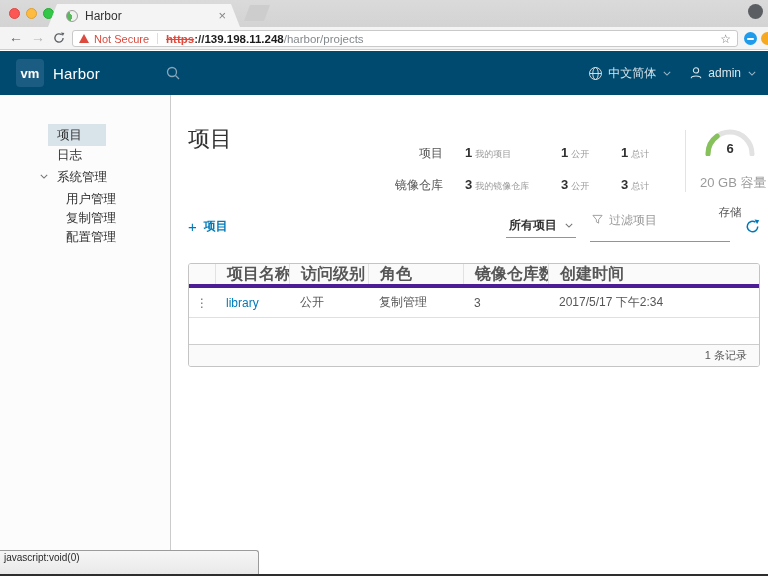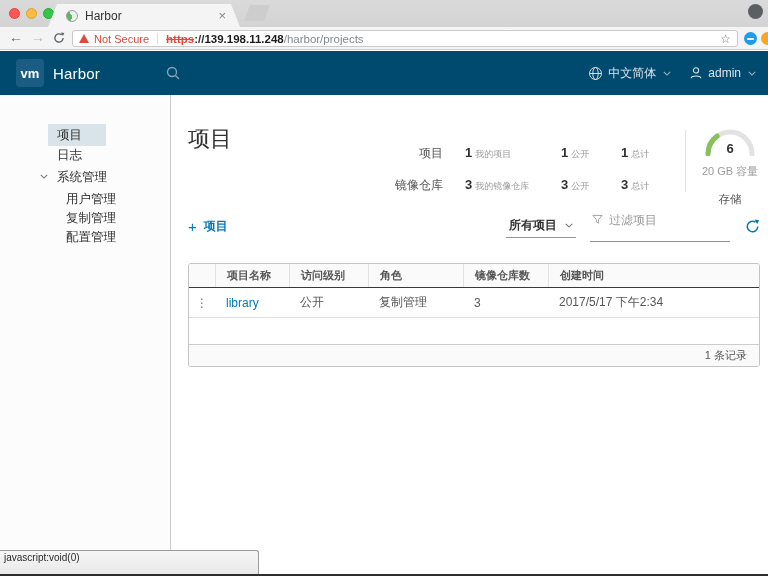--- a/index.html
+++ b/index.html
@@ -77,39 +77,39 @@
   .stats-wrap { position:absolute; top:31px; right:8px; display:flex; align-items:flex-start; }
   .stats-grid { margin-top:17px; display:grid; grid-template-columns:auto 96px 60px 58px; row-gap:13px; align-items:baseline; }
   .stat-rowlabel { text-align:right; padding-right:22px; font-size:12px; color:#565656; }
   .stat-cell { white-space:nowrap; }
   .stat-num { font-size:13px; font-weight:700; color:#313131; }
   .stat-unit { font-size:9px; color:#9a9a9a; margin-left:3px; }
   .stats-divider { width:1px; height:62px; background:#e3e3e3; margin:4px 14px 0 6px; }
   .gauge-block { width:60px; text-align:center; }
   .gauge { position:relative; width:56px; height:30px; margin:0 auto; }
   .gauge-num { position:absolute; left:0; right:0; bottom:0; font-size:13px; font-weight:700; color:#313131; }
-  .gauge-cap { font-size:11px; color:#9a9a9a; margin-top:8px; white-space:nowrap; }
+  .gauge-cap { font-size:13px; color:#9a9a9a; margin-top:18px; white-space:nowrap; }
   .gauge-label { margin-top:13px; font-size:11.5px; color:#565656; }
 
   .list-toolbar { margin-top:61px; display:flex; align-items:center; height:22px; }
   .btn-new { display:flex; align-items:center; gap:7px; color:var(--link); font-size:12px; font-weight:700; cursor:pointer; }
   .btn-new .plus { font-size:15px; font-weight:400; line-height:1; }
   .toolbar-right { margin-left:auto; display:flex; align-items:center; }
   .proj-dropdown { display:flex; align-items:center; gap:6px; font-size:12px; font-weight:700; color:#313131;
                    border-bottom:1px solid #949494; padding:2px 3px 3px 3px; }
   .proj-dropdown .hdr-chevron { color:#737373; }
   .filter-box { display:flex; align-items:center; gap:6px; border-bottom:1px solid #949494;
                 margin-left:14px; padding:2px 2px 14px 2px; width:140px; }
   .filter-box input { border:none; outline:none; background:transparent; font-size:12px; width:110px; color:#313131; font-family:inherit; }
   .filter-box input::placeholder { color:#9a9a9a; }
   .refresh-btn { margin-left:15px; display:flex; align-items:center; }
 
   .grid-table { margin-top:26px; border:1px solid #c4c4c4; border-radius:3px; overflow:hidden; font-size:12px; }
-  .g-header { display:flex; background:#fafafa; border-bottom:1px solid #4c1d95; height:24px; align-items:center;
-              font-size:11px; font-weight:700; color:#565656; }
+  .g-header { display:flex; background:#fafafa; border-bottom:4px solid #4c1d95; height:24px; align-items:center;
+              font-size:16px; font-weight:700; color:#565656; }
   .g-row { display:flex; height:30px; align-items:center; color:#565656; border-bottom:1px solid #e0e0e0; background:#fff; }
   .gc { padding-left:11px; white-space:nowrap; overflow:hidden; }
   .gc-menu { width:26px; padding-left:0; text-align:center; flex:none; }
   .gc-name { width:74px; flex:none; }
   .gc-access { width:79px; flex:none; }
   .gc-role { width:95px; flex:none; }
   .gc-repos { width:85px; flex:none; }
   .gc-created { flex:1; }
   .g-header .gc + .gc { border-left:1px solid #e2e2e2; height:100%; display:flex; align-items:center; }
   .kebab { color:#737373; font-size:12px; letter-spacing:0; }

